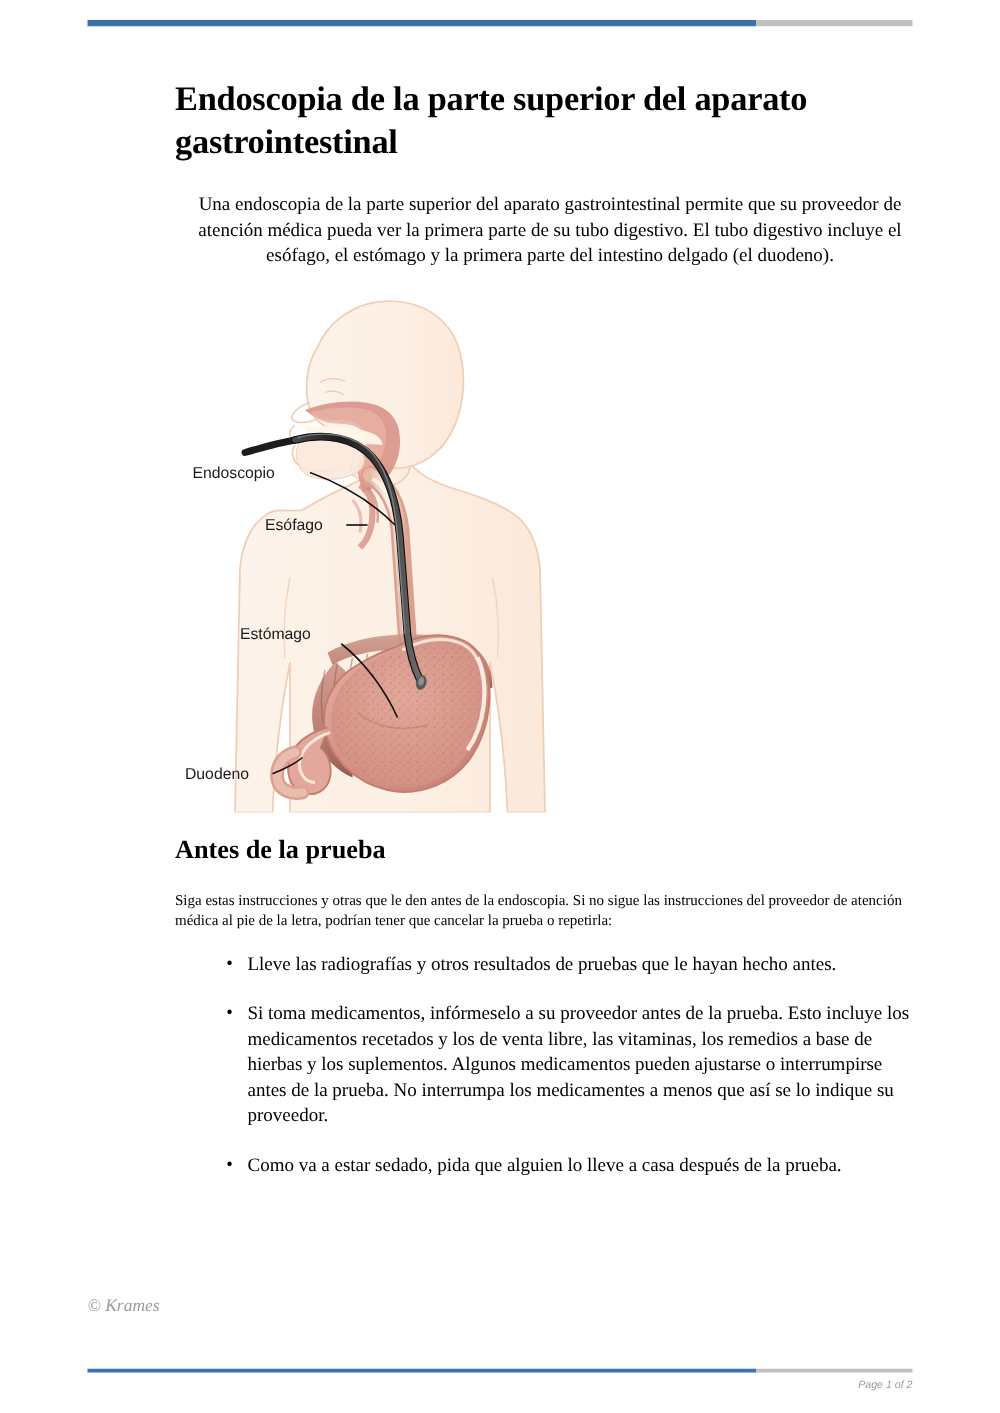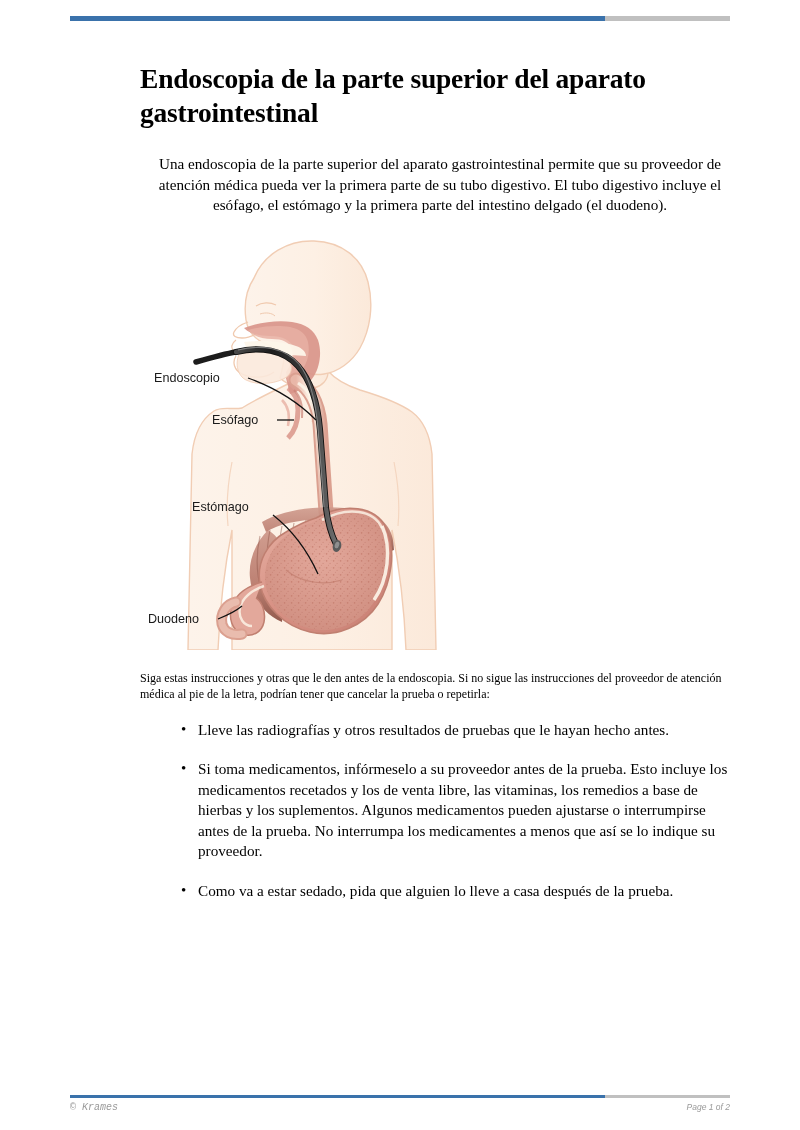--- a/index.html
+++ b/index.html
@@ -129,24 +129,24 @@
   .footer-rule .seg-gray {
     position: absolute;
     left: 535px; top: 0;
     height: 3px;
     width: 125px;
     background: #c0c0c0;
   }
   .footer-left {
     position: absolute;
     left: 70px;
-    top: 1102px;
-    font-family: Liberation Mono, monospace;
+    top: 1038px;
+    font-family: Liberation Serif, serif;
     font-style: italic;
-    font-size: 10px;
+    font-size: 14px;
     color: #9a9a9a;
   }
   .footer-right {
     position: absolute;
     right: 70px;
     top: 1102px;
     font-family: "Liberation Sans", "DejaVu Sans", sans-serif;
     font-style: italic;
     font-size: 8.5px;
     color: #9a9a9a;
@@ -349,20 +349,21 @@
         <path d="M137,285 C156,300 172,322 182,344" fill="none" stroke="#111111" stroke-width="1.3"></path>
       </g>
 
       <g>
         <text class="fig-label" x="12" y="393">Duodeno</text>
         <path d="M82,389 C92,385 100,381 106,376" fill="none" stroke="#111111" stroke-width="1.3"></path>
       </g>
     </svg>
   </div>
 
+  <h2 class="section-title">Antes de la prueba</h2>
 
   <p class="body-text">Siga estas instrucciones y otras que le den antes de la endoscopia. Si no sigue las instrucciones del proveedor de atención médica al pie de la letra, podrían tener que cancelar la prueba o repetirla:</p>
 
   <ul class="bullets">
     <li>Lleve las radiografías y otros resultados de pruebas que le hayan hecho antes.</li>
     <li>Si toma medicamentos, infórmeselo a su proveedor antes de la prueba. Esto incluye los medicamentos recetados y los de venta libre, las vitaminas, los remedios a base de hierbas y los suplementos. Algunos medicamentos pueden ajustarse o interrumpirse antes de la prueba. No interrumpa los medicamentes a menos que así se lo indique su proveedor.</li>
     <li>Como va a estar sedado, pida que alguien lo lleve a casa después de la prueba.</li>
   </ul>
 
 </div>

